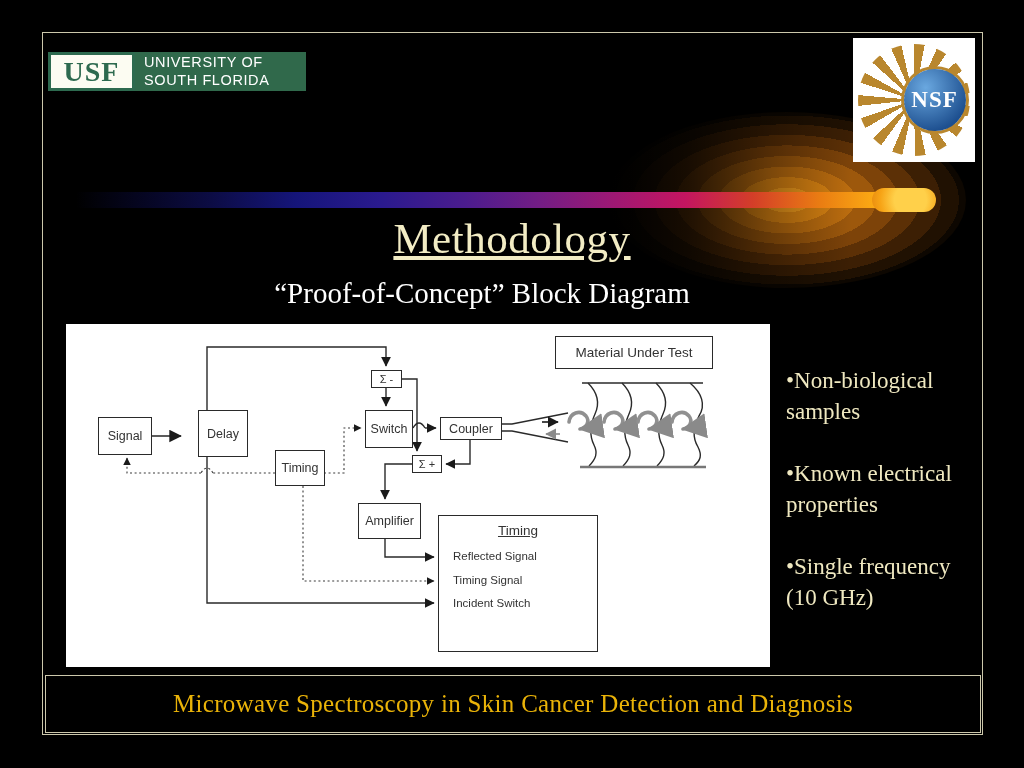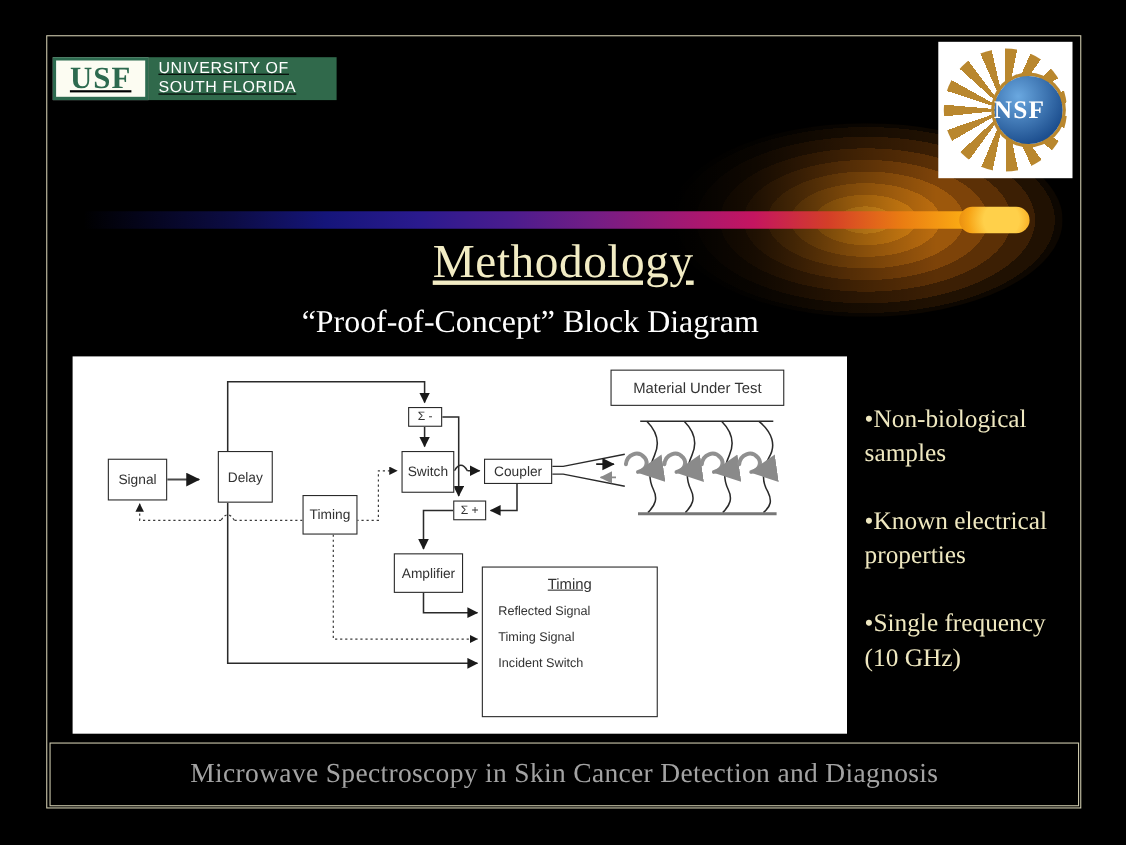--- a/index.html
+++ b/index.html
@@ -3,54 +3,54 @@
 <meta charset="utf-8">
 <style>
   html,body{margin:0;padding:0;background:#000;}
   .slide{position:relative;width:1024px;height:768px;background:#000;overflow:hidden;
          font-family:"Liberation Serif",serif;}
   
   .frame{position:absolute;left:42px;top:32px;width:939px;height:701px;
          border:1px solid #ccc8ac;}
   .footer-box{position:absolute;left:45px;top:675px;width:934px;height:56px;
          border:1px solid #ccc8ac;display:flex;align-items:center;justify-content:center;}
-  .footer-text{color:#a3a3a3;font-size:25px;letter-spacing:0.3px;}
+  .footer-text{color:#eab308;font-size:25px;letter-spacing:0.3px;}
   
   .comet{position:absolute;left:608px;top:112px;width:358px;height:176px;border-radius:50%;
     background:
       linear-gradient(90deg, rgba(0,0,0,1) 0%, rgba(0,0,0,0.75) 22%, rgba(0,0,0,0.35) 45%, rgba(0,0,0,0) 68%),
       radial-gradient(closest-side,
         #ef9a1c 0 14%, #d98312 14% 26%, #bc6d0f 26% 38%, #9d580c 38% 50%,
         #7d4309 50% 62%, #5c3006 62% 74%, #3c1f04 74% 86%, #201102 86% 96%, #0d0701 96% 100%);
   }
   .grad-bar{position:absolute;left:76px;top:192px;width:846px;height:16px;
     border-radius:0 8px 8px 0;
     background:linear-gradient(90deg,
       #000000 0%, #05051e 7%, #0c0c44 16%, #15157a 26%, #2a1a8e 36%,
       #4b1c8e 46%, #741d85 55%, #a01873 64%, #c41560 72%,
       #d43e28 80%, #ea7d12 88%, #ffb514 96%, #ffc83c 100%);}
   .grad-tip{position:absolute;left:872px;top:188px;width:64px;height:24px;border-radius:12px;
     background:radial-gradient(circle at 60% 50%, #ffd04a 0 40%, #f7a416 75%, #e88c10 100%);}
   
-  .usf{position:absolute;left:48px;top:52px;height:51px;display:flex;text-decoration:underline;}
+  .usf{position:absolute;left:48px;top:52px;height:51px;display:flex;}
   .usf-white{box-sizing:border-box;width:87px;height:39px;background:#fcfcf2;
     border:3px solid #2d6a4f;display:flex;align-items:center;justify-content:center;}
   .usf-abbr{color:#2d6a4f;font-weight:bold;font-size:28px;font-family:"Liberation Serif",serif;letter-spacing:1px;}
   .usf-green{box-sizing:border-box;width:171px;height:39px;background:#30694b;color:#fff;
     display:flex;flex-direction:column;justify-content:center;padding-left:9px;
     font-family:"Liberation Sans",sans-serif;font-size:14.5px;letter-spacing:0.6px;line-height:1.22;}
   .nsf{position:absolute;left:853px;top:38px;width:122px;height:124px;background:#fff;
        display:flex;align-items:center;justify-content:center;}
   .nsf-star{position:relative;width:112px;height:112px;border-radius:50%;
     background:repeating-conic-gradient(#b9872e 0deg 11deg, #ffffff 11deg 24deg);
     display:flex;align-items:center;justify-content:center;}
   .nsf-globe{width:62px;height:62px;border-radius:50%;
     background:radial-gradient(circle at 35% 30%, #6aa8e0, #1d4f8f 75%);
     box-shadow:0 0 0 3px #b9872e;
-    display:flex;align-items:center;justify-content:flex-start;
+    display:flex;align-items:center;justify-content:center;
     color:#fff;font-weight:bold;font-size:23px;font-family:"Liberation Serif",serif;letter-spacing:1px;margin-left:41px;}
   
   .title{position:absolute;left:0;right:0;top:214px;text-align:center;
     color:#f2ecc4;font-size:43px;text-decoration:underline;letter-spacing:0.5px;}
   .subtitle{position:absolute;left:0;right:60px;top:277px;text-align:center;
     color:#ffffff;font-size:29px;}
   .bullets{position:absolute;left:786px;top:365px;width:196px;color:#efe8c0;
     font-size:23px;line-height:1.35;}
   .bullet-item{margin-bottom:31px;}
   

